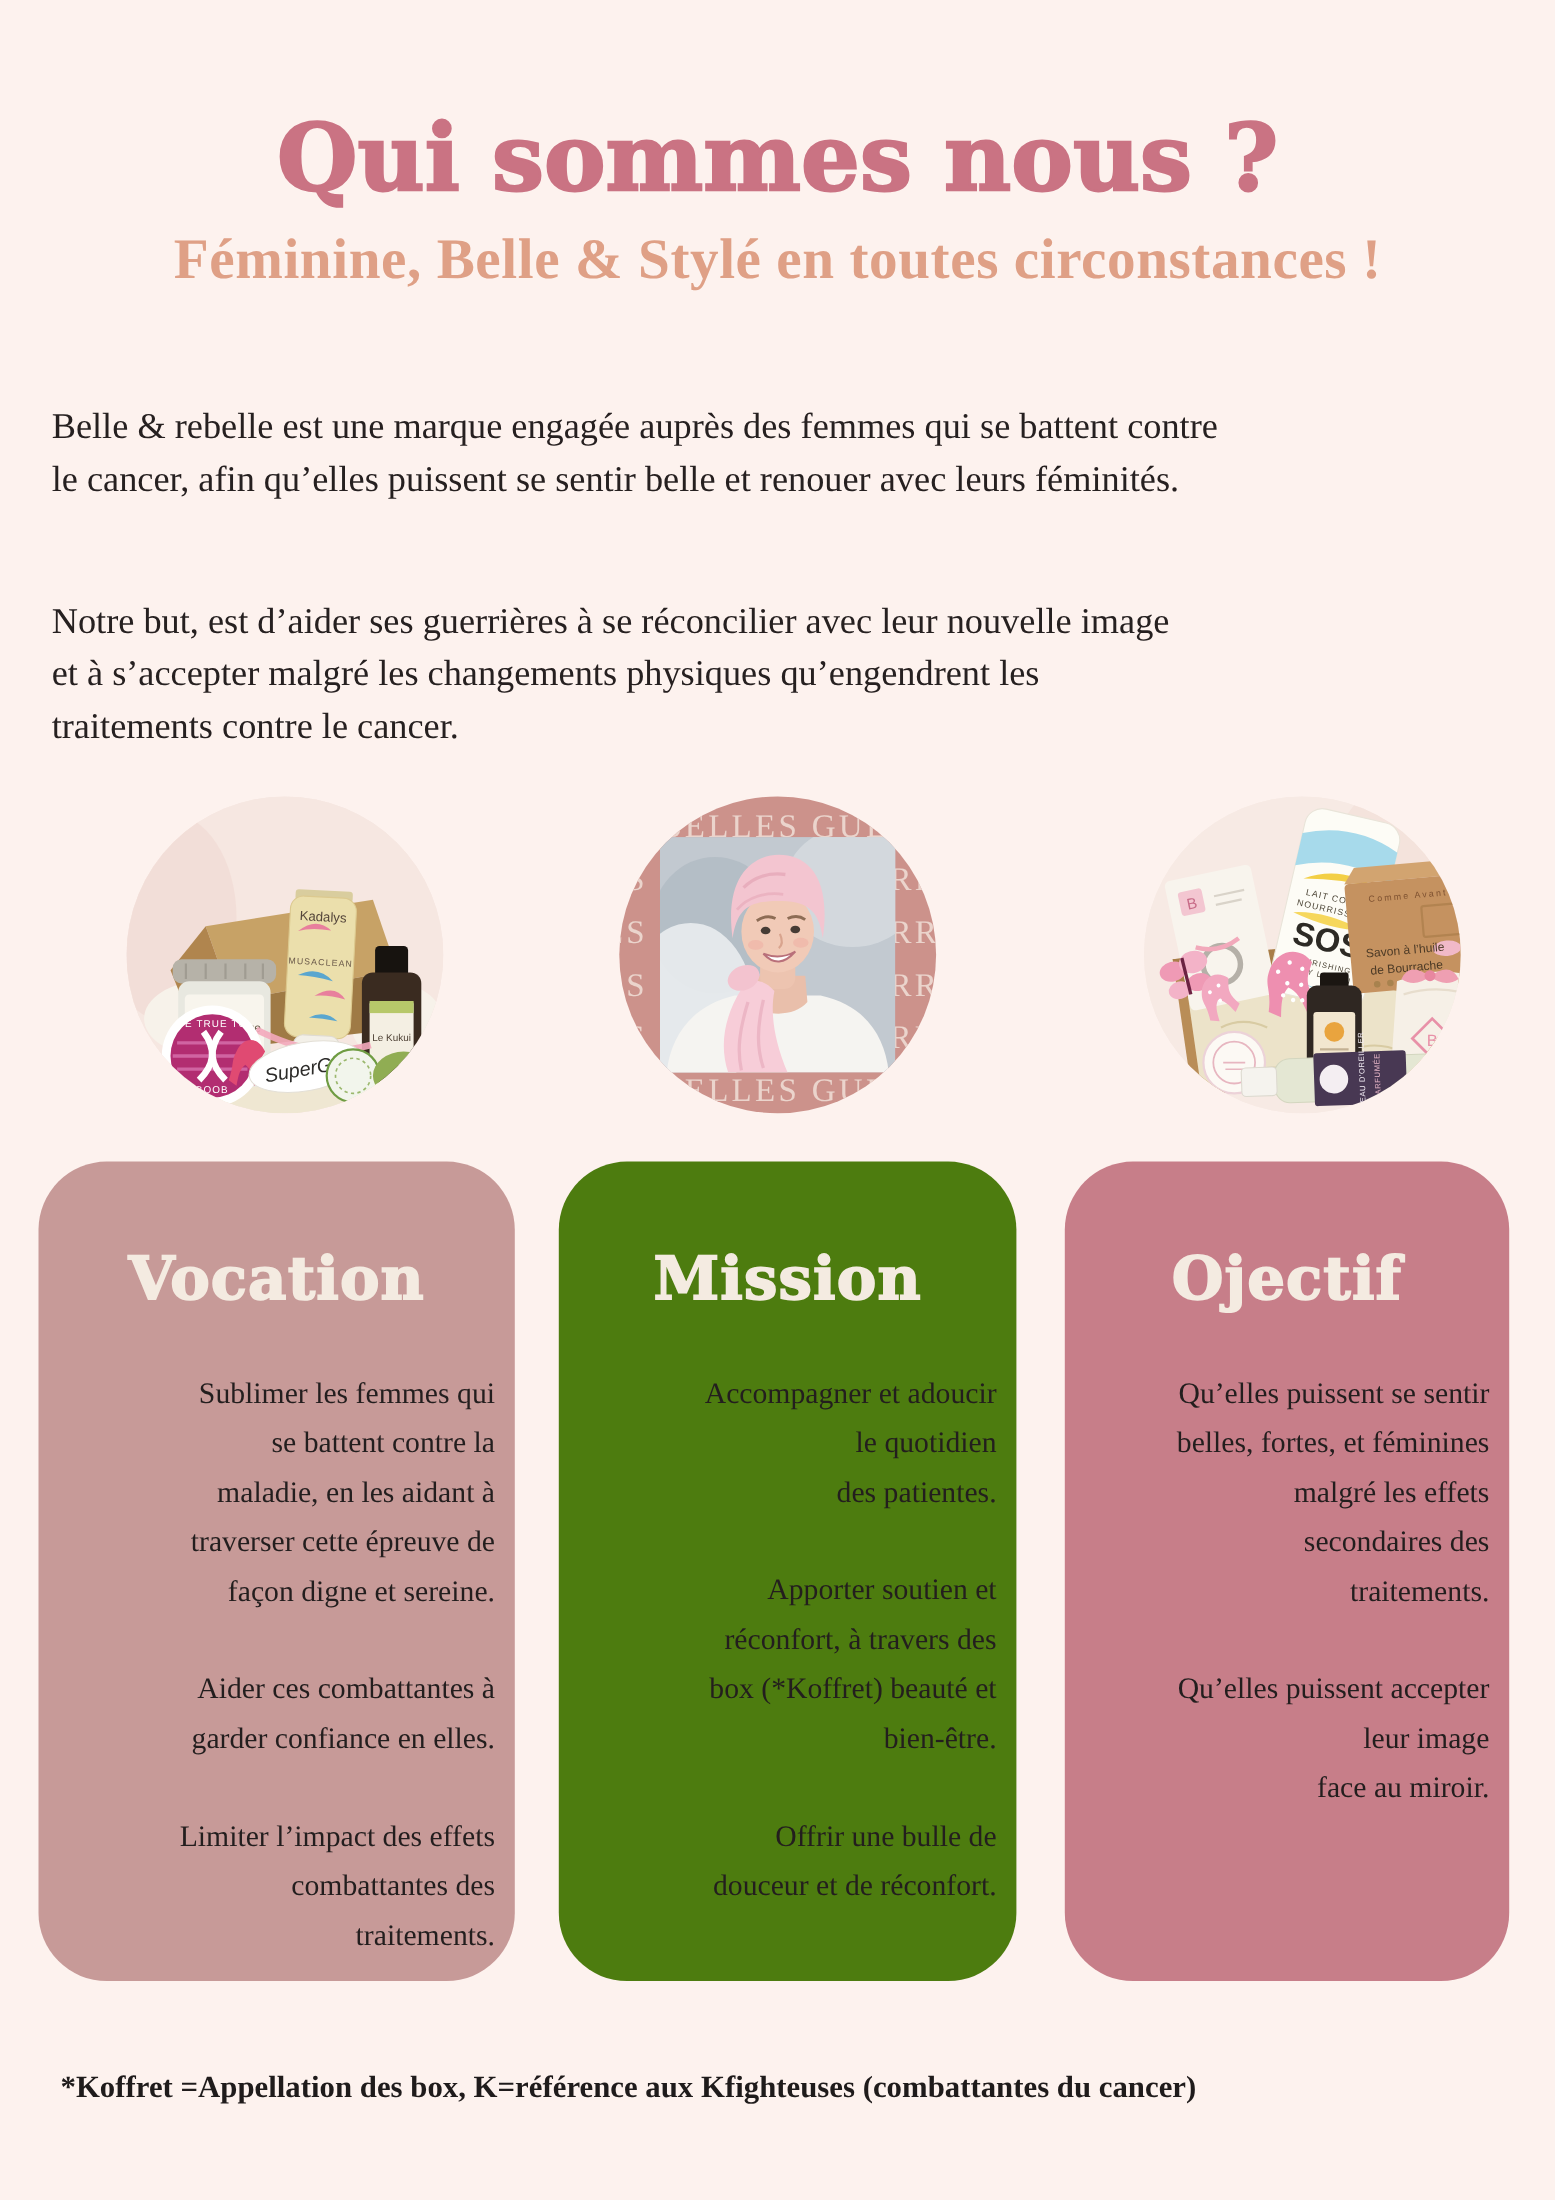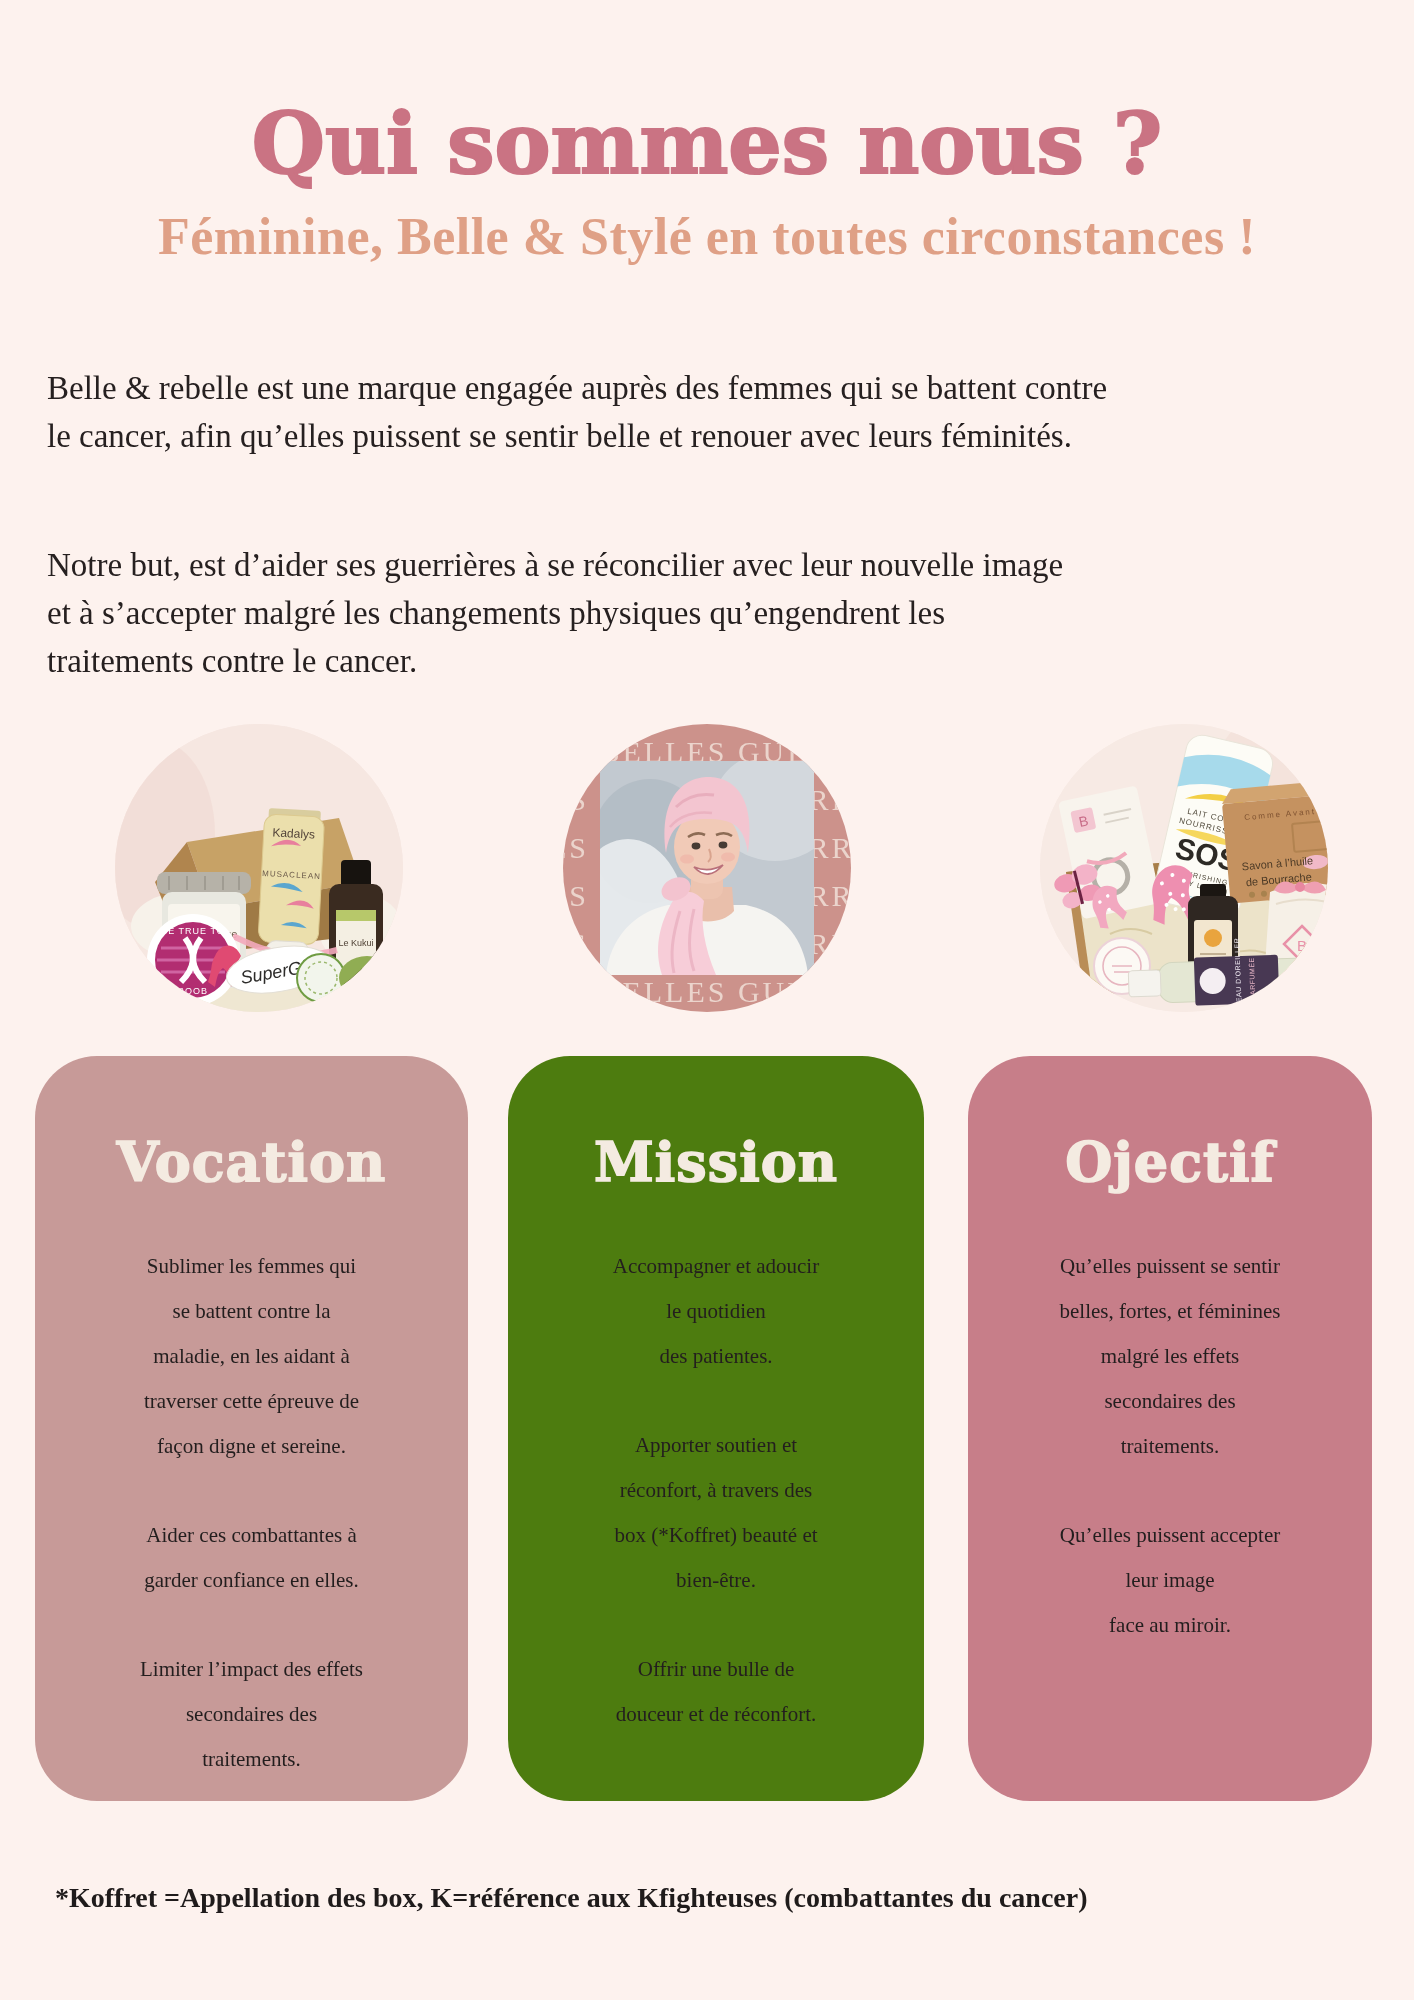--- a/index.html
+++ b/index.html
@@ -90,24 +90,25 @@
     font-weight:700;
     font-size:54px;
     line-height:1.1;
     color:#f4ebe1;
     -webkit-text-stroke:1.6px #f4ebe1;
     letter-spacing:1px;
     margin-top:41px;
   }
   .card p {
     margin-top:44px;
-    font-size:21px;
+    font-size:27px;
     line-height:45px;
     color:#231e1e;
     white-space:pre-line;
+    text-align:right;
   }
   .card p:first-of-type { margin-top:52px; }
 
   .footnote {
     position:absolute; top:1882px; left:55px;
     font-size:28px;
     font-weight:bold;
     color:#1f1b1b;
     white-space:pre-line;
   }
@@ -338,21 +339,21 @@
   <section class="card" id="card-0" style="background: rgb(199, 154, 152);">
     <h3>Vocation</h3>
     <p>Sublimer les femmes qui
 se battent contre la
 maladie, en les aidant à
 traverser cette épreuve de
 façon digne et sereine.</p>
     <p>Aider ces combattantes à
 garder confiance en elles.</p>
     <p>Limiter l’impact des effets
-secondaires des
+combattantes des
 traitements.</p>
   </section>
 
   <section class="card" id="card-1" style="background: #4d7c0f;">
     <h3>Mission</h3>
     <p>Accompagner et adoucir
 le quotidien
 des patientes.</p>
     <p>Apporter soutien et
 réconfort, à travers des

